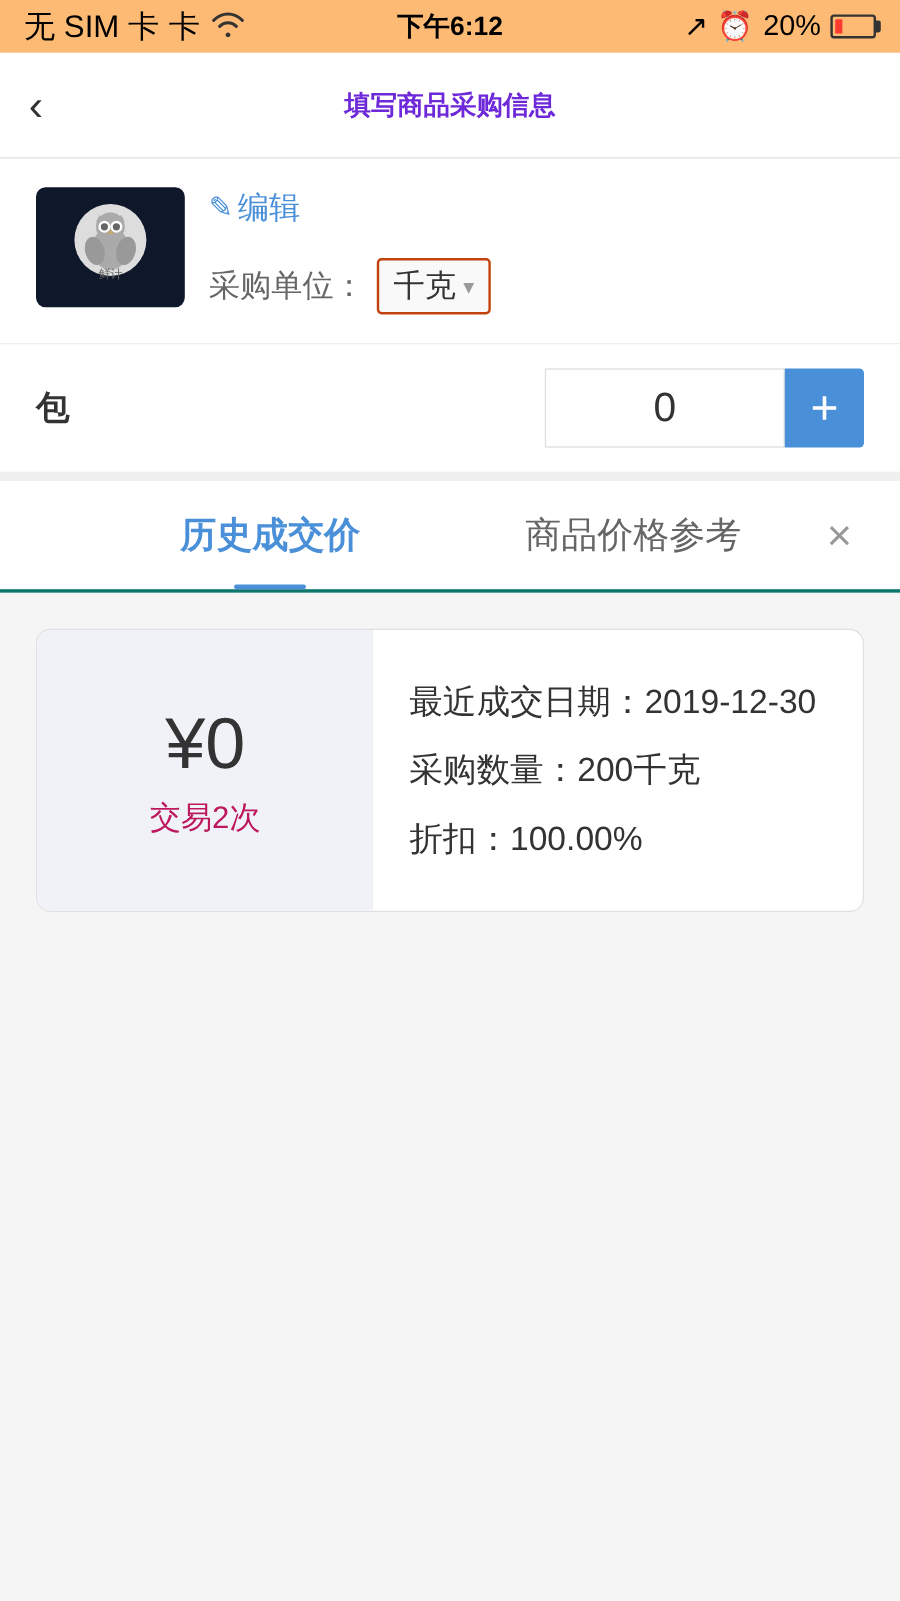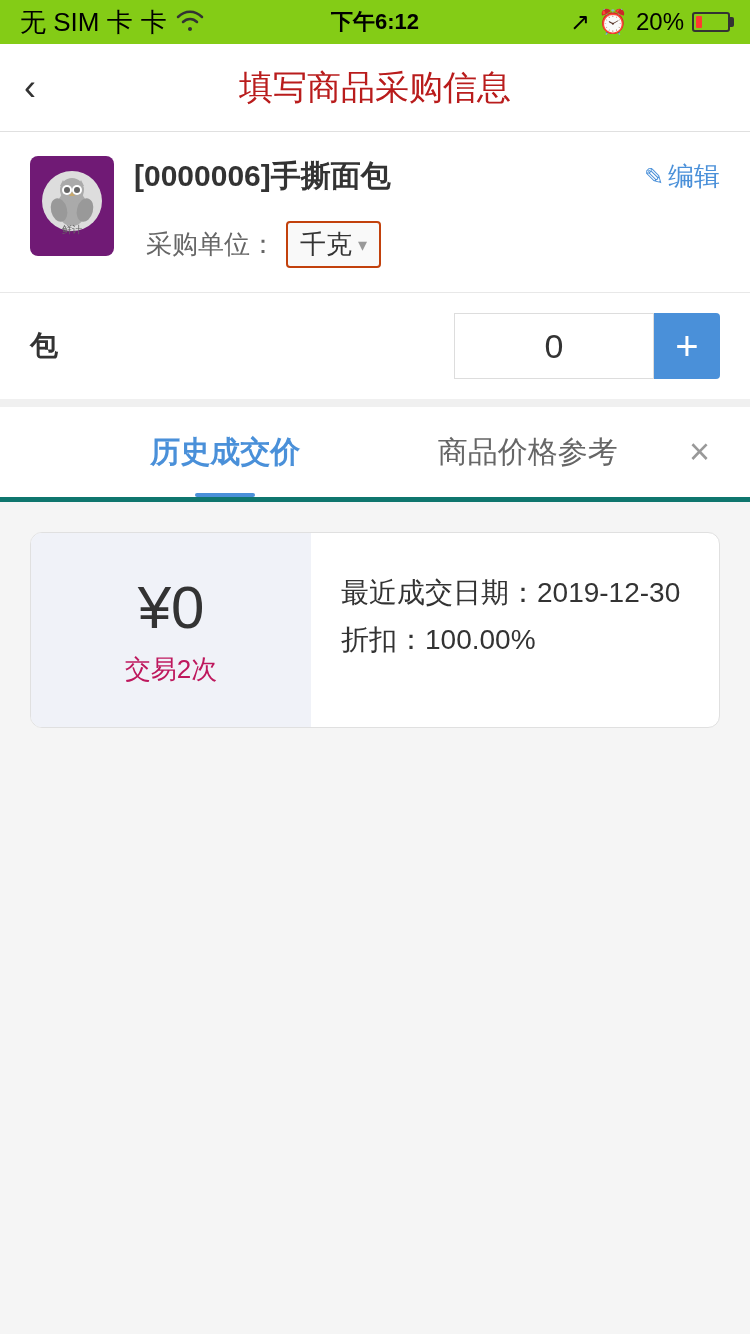--- a/index.html
+++ b/index.html
@@ -10,21 +10,21 @@
       font-family: -apple-system, "PingFang SC", "Helvetica Neue", sans-serif;
       background: #f5f5f5;
       position: relative;
       overflow-x: hidden;
     }
 
     
     .status-bar {
       width: 750px;
       height: 44px;
-      background: #84cc16;
+      background: #fdba74;
       display: flex;
       align-items: center;
       justify-content: space-between;
       padding: 0 20px;
       font-size: 28px;
       font-weight: 500;
     }
     .status-left {
       display: flex;
       align-items: center;
@@ -88,39 +88,39 @@
       position: relative;
     }
     .nav-back {
       position: absolute;
       left: 24px;
       font-size: 36px;
       color: #333;
       cursor: pointer;
     }
     .nav-title {
-      font-size: 34px;
-      font-weight: 400;
-      color: #b91c1c;
+      font-size: 22px;
+      font-weight: 700;
+      color: #6d28d9;
     }
 
     
     .product-card {
       background: #fff;
       margin-top: 0;
       padding: 24px 30px;
       display: flex;
       align-items: flex-start;
       gap: 20px;
       border-bottom: 1px solid #e8e8e8;
     }
     .product-image {
-      width: 84px;
+      width: 124px;
       height: 100px;
-      background: #701a75;
+      background: #0f172a;
       border-radius: 8px;
       display: flex;
       align-items: center;
       justify-content: center;
       flex-shrink: 0;
     }
     .owl-icon {
       font-size: 48px;
       color: #999;
     }
@@ -146,21 +146,20 @@
       color: #4a90d9;
       cursor: pointer;
     }
     .edit-icon {
       font-size: 24px;
     }
     .purchase-unit-row {
       display: flex;
       justify-content: space-between;
       align-items: center;
-      margin-left: 12px;
     }
     .purchase-unit-left {
       display: flex;
       align-items: center;
       gap: 10px;
       font-size: 26px;
       color: #666;
     }
     .unit-selector {
       display: flex;
@@ -247,21 +246,21 @@
       display: flex;
       align-items: center;
       justify-content: center;
       cursor: pointer;
       border-radius: 0 4px 4px 0;
     }
 
     
     .tab-section {
       background: #fff;
-      border-bottom: 5px solid #0f766e;
+      border-bottom: 3px solid #0f766e;
       padding-left: 44px;
     }
     .tab-header {
       display: flex;
       align-items: center;
       padding: 0 30px;
       height: 90px;
       position: relative;
     }
     .tab-item {
@@ -328,21 +327,21 @@
     .price-count {
       font-size: 26px;
       color: #be185d;
       margin-top: 10px;
     }
     .price-card-right {
       flex: 1;
       padding: 40px 30px;
       display: flex;
       flex-direction: column;
-      gap: 8px;
+      gap: 18px;
     }
     .price-detail-row {
       font-size: 28px;
       color: #333;
       line-height: 1.4;
     }
     .price-detail-label {
       color: #333;
     }
     .price-detail-value {
@@ -404,23 +403,20 @@
 
         <ellipse cx="22" cy="44" rx="8" ry="12" fill="#999" transform="rotate(-15 22 44)"></ellipse>
         <ellipse cx="48" cy="44" rx="8" ry="12" fill="#999" transform="rotate(15 48 44)"></ellipse>
 
         <text x="35" y="67" text-anchor="middle" font-size="10" fill="#666">鲜计</text>
       </svg>
     </span>
   </div>
   <div class="product-info">
     <div class="product-name-row">
-      <span class="product-name">
-        <span>[0000006]</span><span>手撕面包</span>
-      </span>
       <span class="edit-btn">
         <span class="edit-icon">✎</span>
         <span>编辑</span>
       </span>
     </div>
     <div class="purchase-unit-row">
       <div class="purchase-unit-left">
         <span>采购单位：</span>
         <div class="unit-selector">
           <span>千克</span>
@@ -459,17 +455,20 @@
       <div class="price-amount">
         <span>¥</span><span>0</span>
       </div>
       <div class="price-count">交易2次</div>
     </div>
     <div class="price-card-right">
       <div class="price-detail-row">
         <span class="price-detail-label">最近成交日期：</span><span class="price-detail-value">2019-12-30</span>
       </div>
       <div class="price-detail-row">
+        <span class="price-detail-label">采购数量：</span><span class="price-detail-value">200千克</span>
+      </div>
+      <div class="price-detail-row">
         <span class="price-detail-label">折扣：</span><span class="price-detail-value">100.00%</span>
       </div>
     </div>
   </div>
 </div>
 
 </body></html>

